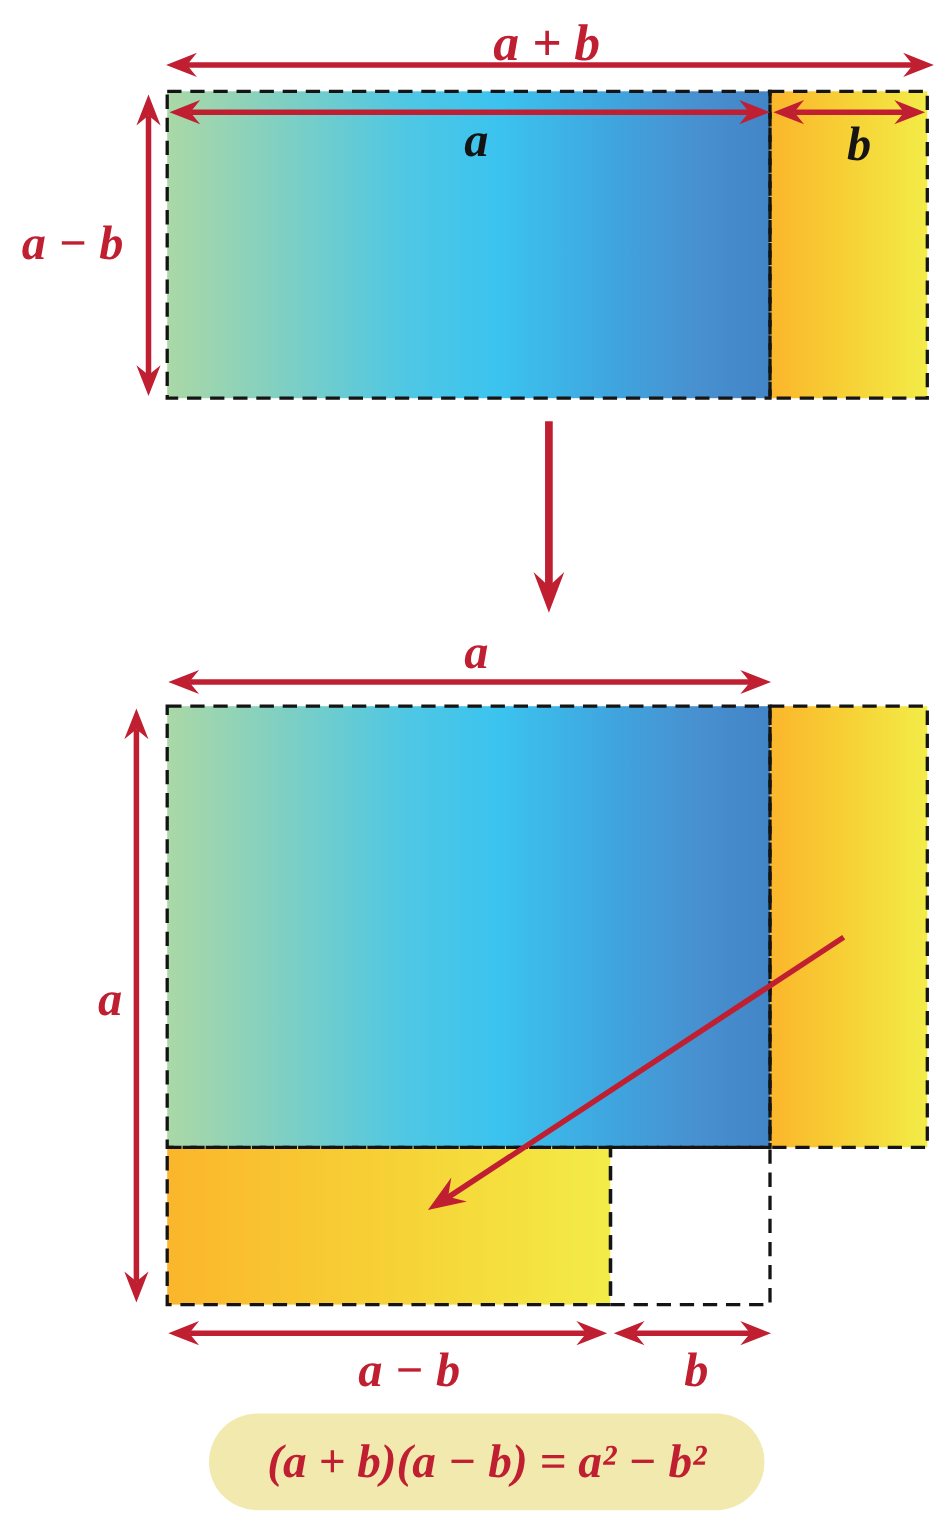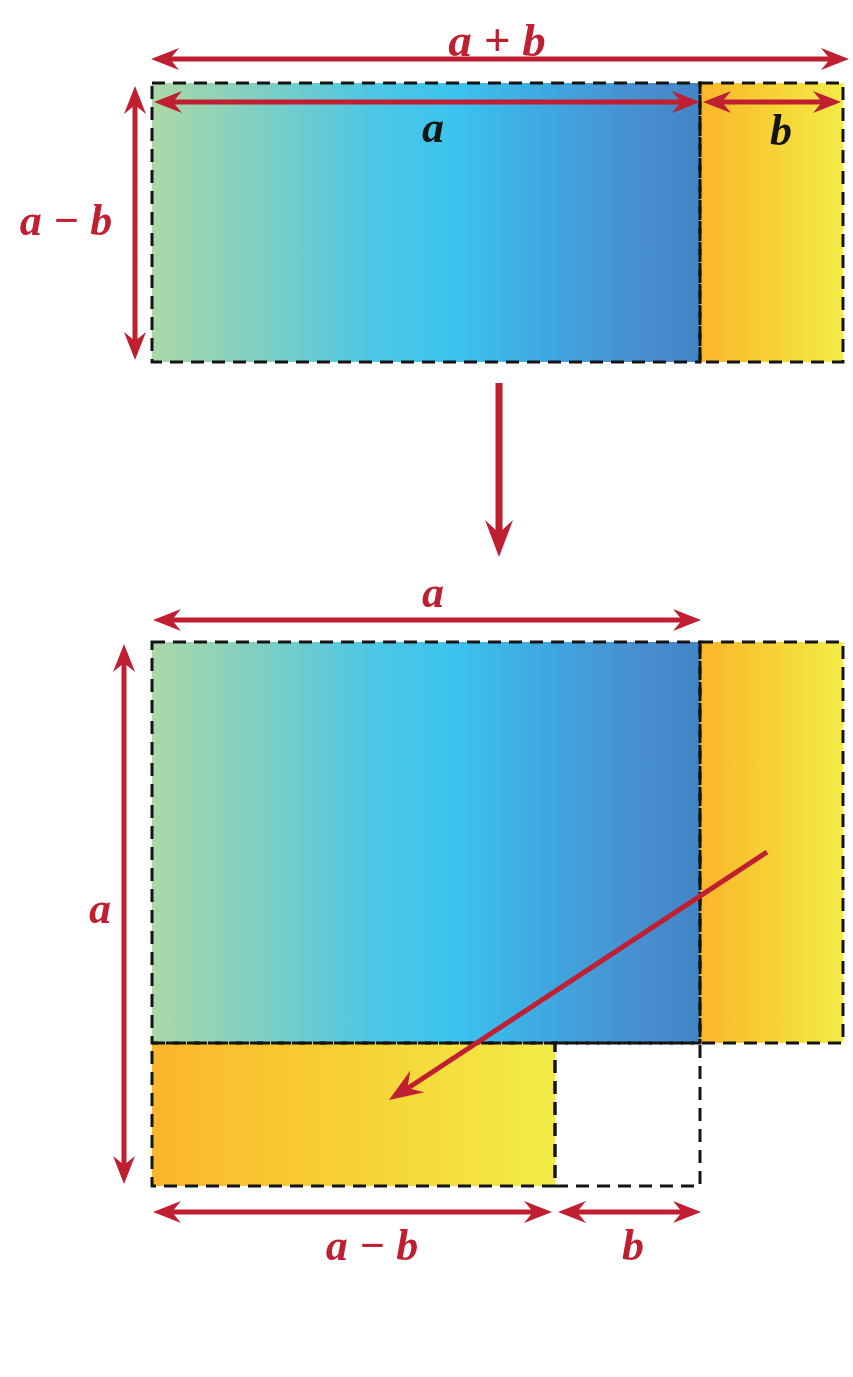--- a/index.html
+++ b/index.html
@@ -156,14 +156,17 @@
   <div class="lbl lbl-red lbl-big" style="left:497px; top:40px;">a + b</div>
   <div class="lbl lbl-black" style="left:433px; top:128px;">a</div>
   <div class="lbl lbl-black" style="left:781px; top:131px;">b</div>
   <div class="lbl lbl-red" style="left:66px; top:221px;">a − b</div>
 
   <div class="lbl lbl-red" style="left:433px; top:593px;">a</div>
   <div class="lbl lbl-red" style="left:100px; top:909px;">a</div>
   <div class="lbl lbl-red" style="left:372px; top:1246px;">a − b</div>
   <div class="lbl lbl-red" style="left:633px; top:1246px;">b</div>
 
+  <div class="formula-box">
+    <span class="formula-text">(a + b)(a − b) = a² − b²</span>
+  </div>
 
 </div>
 
 </body></html>

